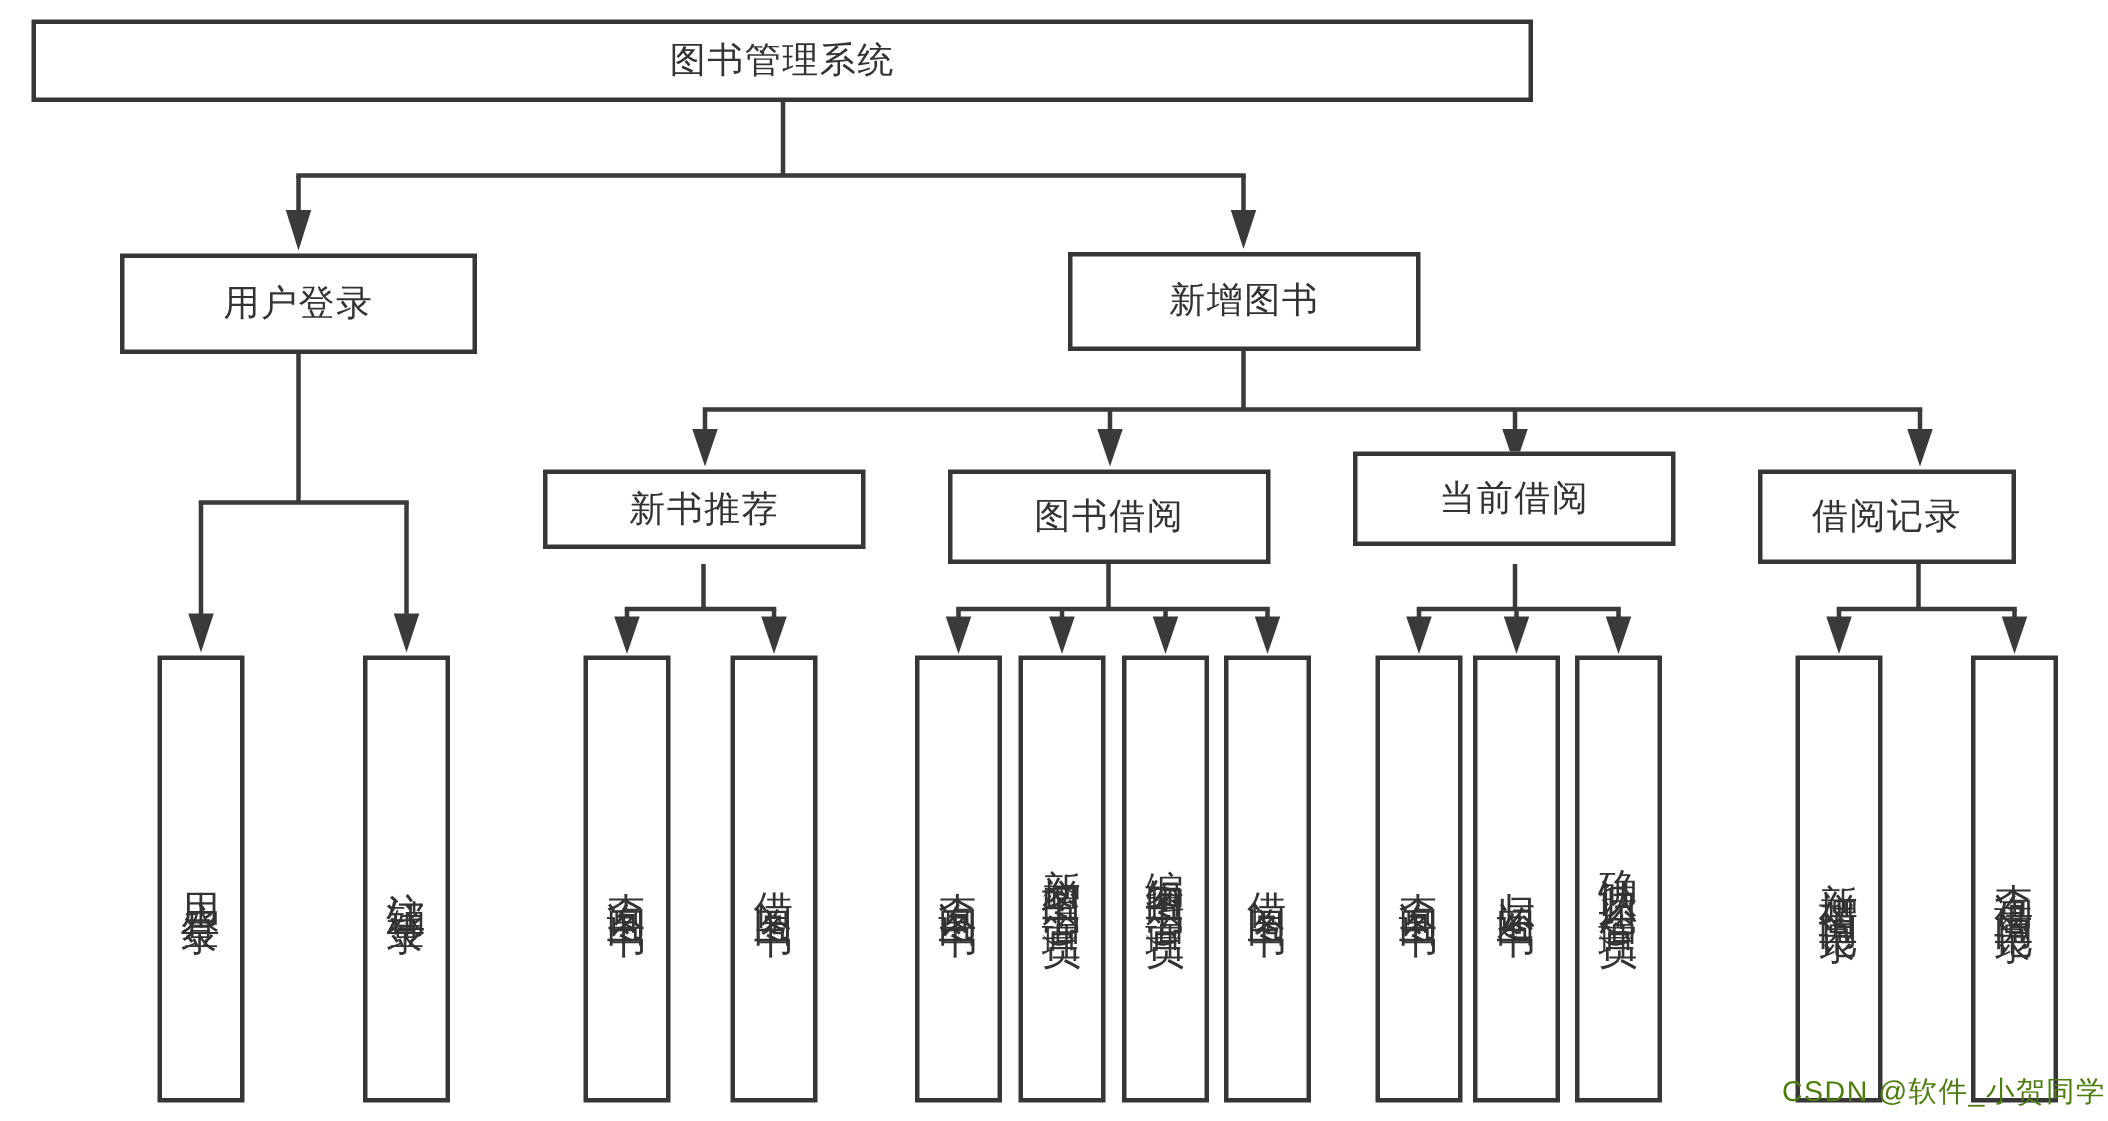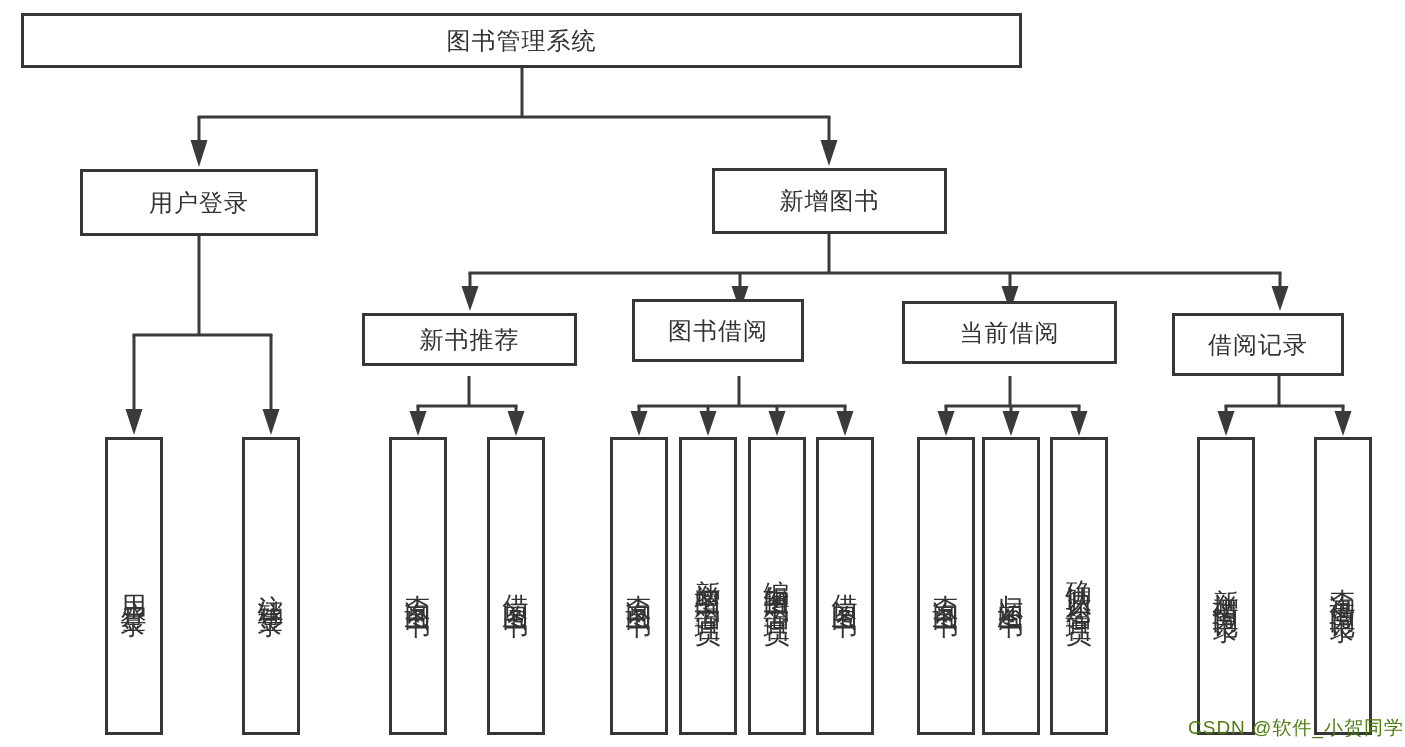--- a/index.html
+++ b/index.html
@@ -143,21 +143,21 @@
   <div class="node" style="left:80px;top:169px;width:238px;height:67px">
     <span>用户登录</span>
   </div>
   <div class="node" style="left:712px;top:168px;width:235px;height:66px">
     <span>新增图书</span>
   </div>
 
   <div class="node" style="left:362px;top:313px;width:215px;height:53px">
     <span>新书推荐</span>
   </div>
-  <div class="node" style="left:632px;top:299px;width:172px;height:63px">
+  <div class="node" style="left:632px;top:313px;width:215px;height:63px">
     <span>图书借阅</span>
   </div>
   <div class="node" style="left:902px;top:301px;width:215px;height:63px">
     <span>当前借阅</span>
   </div>
   <div class="node" style="left:1172px;top:313px;width:172px;height:63px">
     <span>借阅记录</span>
   </div>
 
   <div class="leaf" style="left:105px">

